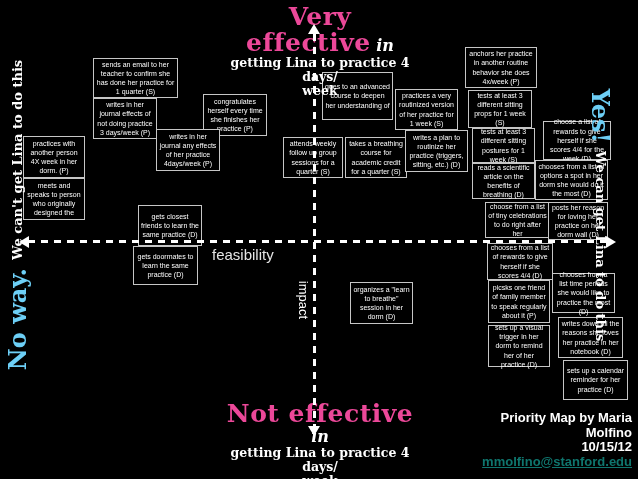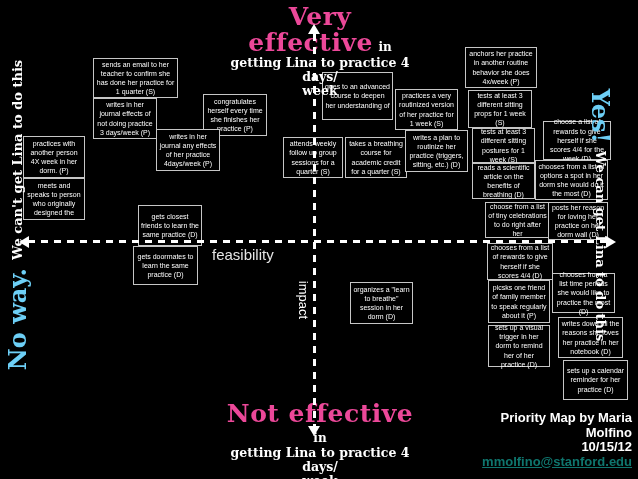--- a/index.html
+++ b/index.html
@@ -27,21 +27,21 @@
   
   .feasibility{position:absolute;left:212px;top:246px;color:#e5e5e5;font-size:15px;z-index:2;}
   .impact{position:absolute;left:272px;top:291px;width:60px;height:18px;z-index:2;
     transform:rotate(90deg);color:#fff;font-size:13px;text-align:center;}
   
   .vtitle{position:absolute;width:190px;text-align:center;z-index:2;
     font-family:"DejaVu Serif",serif;font-weight:bold;color:#fff;}
   .vtitle.top{left:225px;top:4px;}
   .vtitle.bottom{left:225px;top:401px;}
   .kw{color:#ec4899;font-size:25px;line-height:26px;letter-spacing:0.5px;}
-  .conn{color:#fff;font-size:12px;}
+  .conn{color:#fff;font-size:16px;font-style:italic;}
   .sub{font-size:12.5px;line-height:14px;color:#fff;}
   
   .side{position:absolute;z-index:2;display:flex;align-items:center;justify-content:center;
     gap:8px;white-space:nowrap;font-family:"DejaVu Serif",serif;font-weight:bold;}
   .side.leftside{width:260px;height:36px;left:-113px;top:197px;transform:rotate(-90deg);}
   .side.rightside{width:230px;height:36px;left:486px;top:197px;transform:rotate(90deg);}
   .cyan{color:#6dcff6;font-size:24px;}
   .side-rest{color:#fff;font-size:13px;}
   
   .credit{position:absolute;right:6px;bottom:10px;z-index:2;text-align:right;

